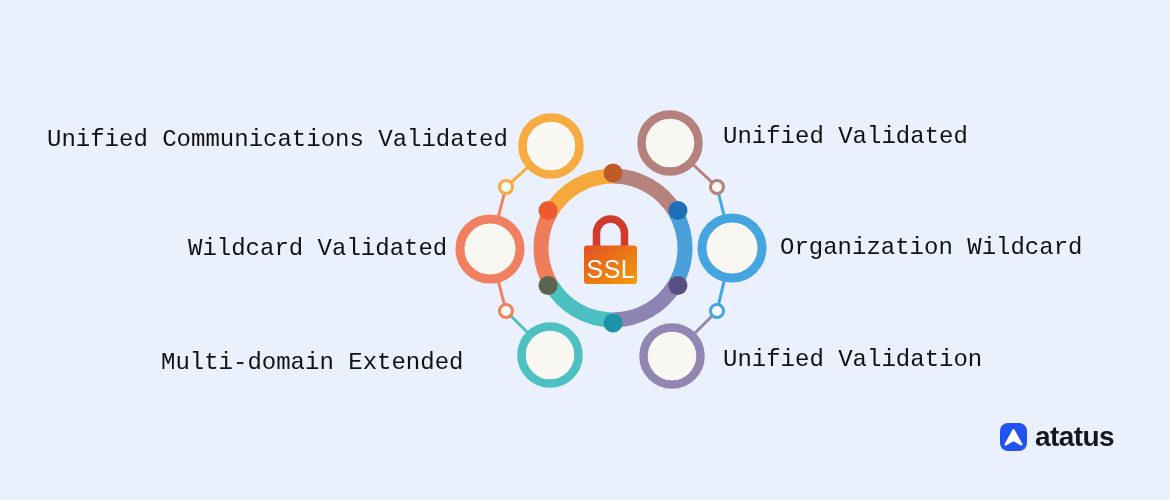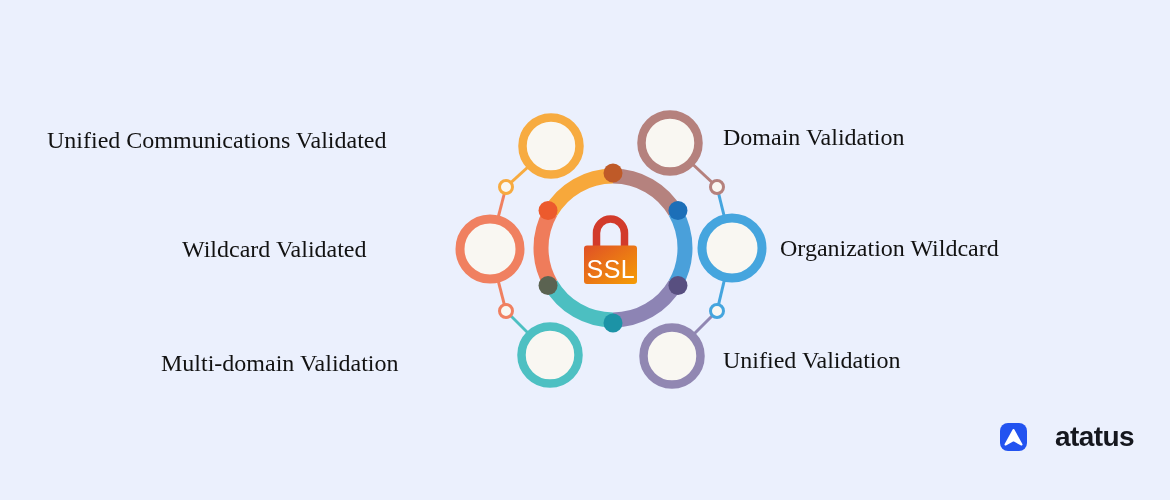--- a/index.html
+++ b/index.html
@@ -9,29 +9,29 @@
     height:500px;
     overflow:hidden;
     font-family:"DejaVu Sans Mono", monospace;
   }
   .diagram-svg{
     position:absolute;
     left:0; top:0;
   }
   .lbl{
     position:absolute;
-    font-family:Liberation Serif, serif;
+    font-family:Liberation Mono, monospace;
     font-size:24px;
     line-height:26px;
     color:#121212;
     white-space:nowrap;
   }
   .lbl-0{left:47px;  top:127px;}
   .lbl-1{left:723px; top:124px;}
-  .lbl-2{left:182px; top:236px;text-align:center;}
+  .lbl-2{left:188px; top:236px;text-align:center;}
   .lbl-3{left:780px; top:235px;}
   .lbl-4{left:161px; top:350px;}
   .lbl-5{left:723px; top:347px;}
   .logo{
     position:absolute;
     left:1000px; top:421px;
     display:flex;
     align-items:center;
     gap:8px;
   }
@@ -91,29 +91,29 @@
       <circle cx="550" cy="355" r="28.5" fill="#F9F7F2" stroke="#4DC0C2" stroke-width="8.5"></circle>
       <circle cx="672" cy="356" r="28.5" fill="#F9F7F2" stroke="#9187B2" stroke-width="8.5"></circle>
       <circle cx="506" cy="187" r="6.5" fill="#F9F7F2" stroke="#F7AB40" stroke-width="3"></circle>
       <circle cx="506" cy="311" r="6.5" fill="#F9F7F2" stroke="#F08060" stroke-width="3"></circle>
       <circle cx="717" cy="187" r="6.5" fill="#F9F7F2" stroke="#B5817D" stroke-width="3"></circle>
       <circle cx="717" cy="311" r="6.5" fill="#F9F7F2" stroke="#45A5DE" stroke-width="3"></circle>
     </svg>
 
   <div>
     <div class="lbl lbl-0">Unified Communications Validated</div>
-    <div class="lbl lbl-1">Domain Validation</div>
+    <div class="lbl lbl-1">Unified Validated</div>
     <div class="lbl lbl-2">Wildcard Validated</div>
     <div class="lbl lbl-3">Organization Wildcard</div>
-    <div class="lbl lbl-4">Multi-domain Validation</div>
+    <div class="lbl lbl-4">Multi-domain Extended</div>
     <div class="lbl lbl-5">Unified Validation</div>
   </div>
 
   <div class="logo">
     <div class="logo-mark" style="background: rgb(34, 83, 240);">
       <svg width="19" height="17" viewBox="0 0 19 17">
         <path class="logo-arrow" d="M9.5 1 L17.5 15.5 L9.5 11.2 L1.5 15.5 Z" stroke-width="2" stroke-linejoin="round" fill="#FFFFFF" stroke="#FFFFFF"></path>
       </svg>
     </div>
-    <div class="logo-text" style="color: rgb(21, 23, 30); margin-left: 20px;">atatus</div>
+    <div class="logo-text" style="color: rgb(21, 23, 30);">atatus</div>
   </div>
 
 </div>
 
 </body></html>

